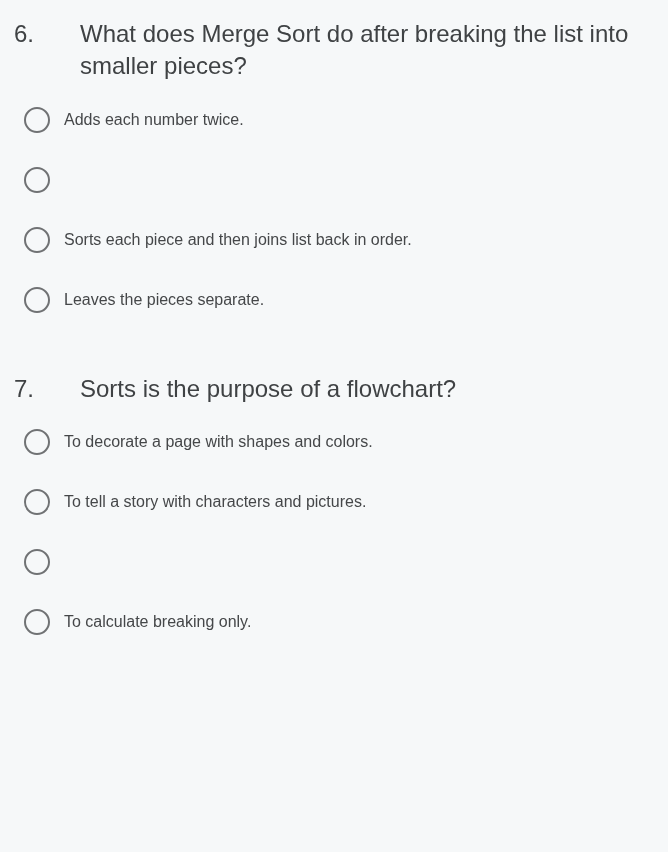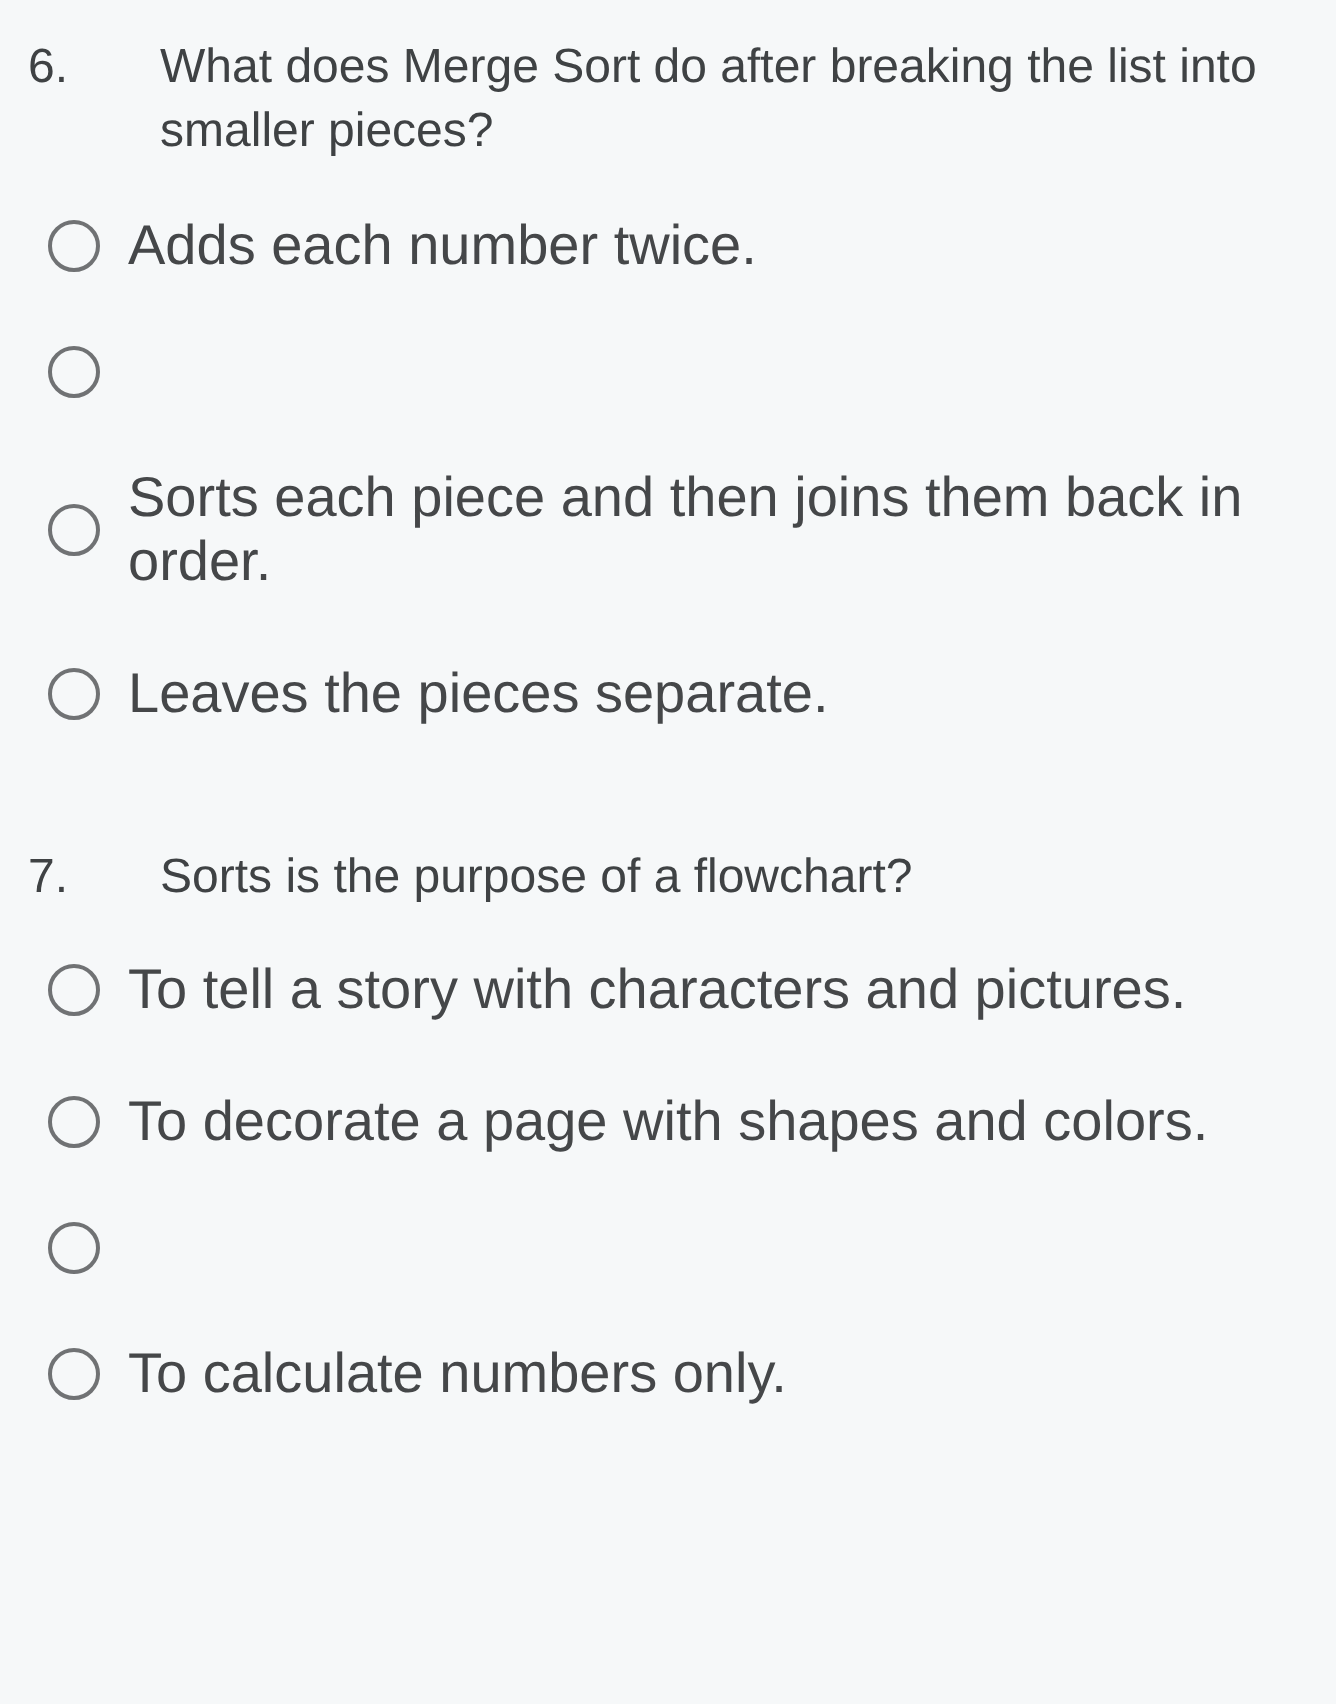--- a/index.html
+++ b/index.html
@@ -48,21 +48,21 @@
   .radio {
     width: 26px;
     height: 26px;
     border: 2px solid #707274;
     border-radius: 50%;
     flex: 0 0 auto;
     margin-right: 14px;
     background: transparent;
   }
   .option-text {
-    font-size: 28px;
+    font-size: 16px;
     color: #454749;
   }
 </style>
 </head>
 <body>
 
 <div class="page">
 
   <div class="question-block">
     <div class="question-header">
@@ -72,44 +72,44 @@
 
     <div class="option">
       <span class="radio"></span>
       <span class="option-text">Adds each number twice.</span>
     </div>
     <div class="option">
       <span class="radio"></span>
     </div>
     <div class="option">
       <span class="radio"></span>
-      <span class="option-text">Sorts each piece and then joins them back in order.</span>
+      <span class="option-text">Sorts each piece and then joins list back in order.</span>
     </div>
     <div class="option">
       <span class="radio"></span>
       <span class="option-text">Leaves the pieces separate.</span>
     </div>
   </div>
 
   <div class="question-block">
     <div class="question-header">
       <span class="qnum">7.</span>
       <span class="qtext">Sorts is the purpose of a flowchart?</span>
     </div>
 
     <div class="option">
       <span class="radio"></span>
-      <span class="option-text">To tell a story with characters and pictures.</span>
+      <span class="option-text">To decorate a page with shapes and colors.</span>
     </div>
     <div class="option">
       <span class="radio"></span>
-      <span class="option-text">To decorate a page with shapes and colors.</span>
+      <span class="option-text">To tell a story with characters and pictures.</span>
     </div>
     <div class="option">
       <span class="radio"></span>
     </div>
     <div class="option">
       <span class="radio"></span>
-      <span class="option-text">To calculate numbers only.</span>
+      <span class="option-text">To calculate breaking only.</span>
     </div>
   </div>
 
 </div>
 
 </body></html>

